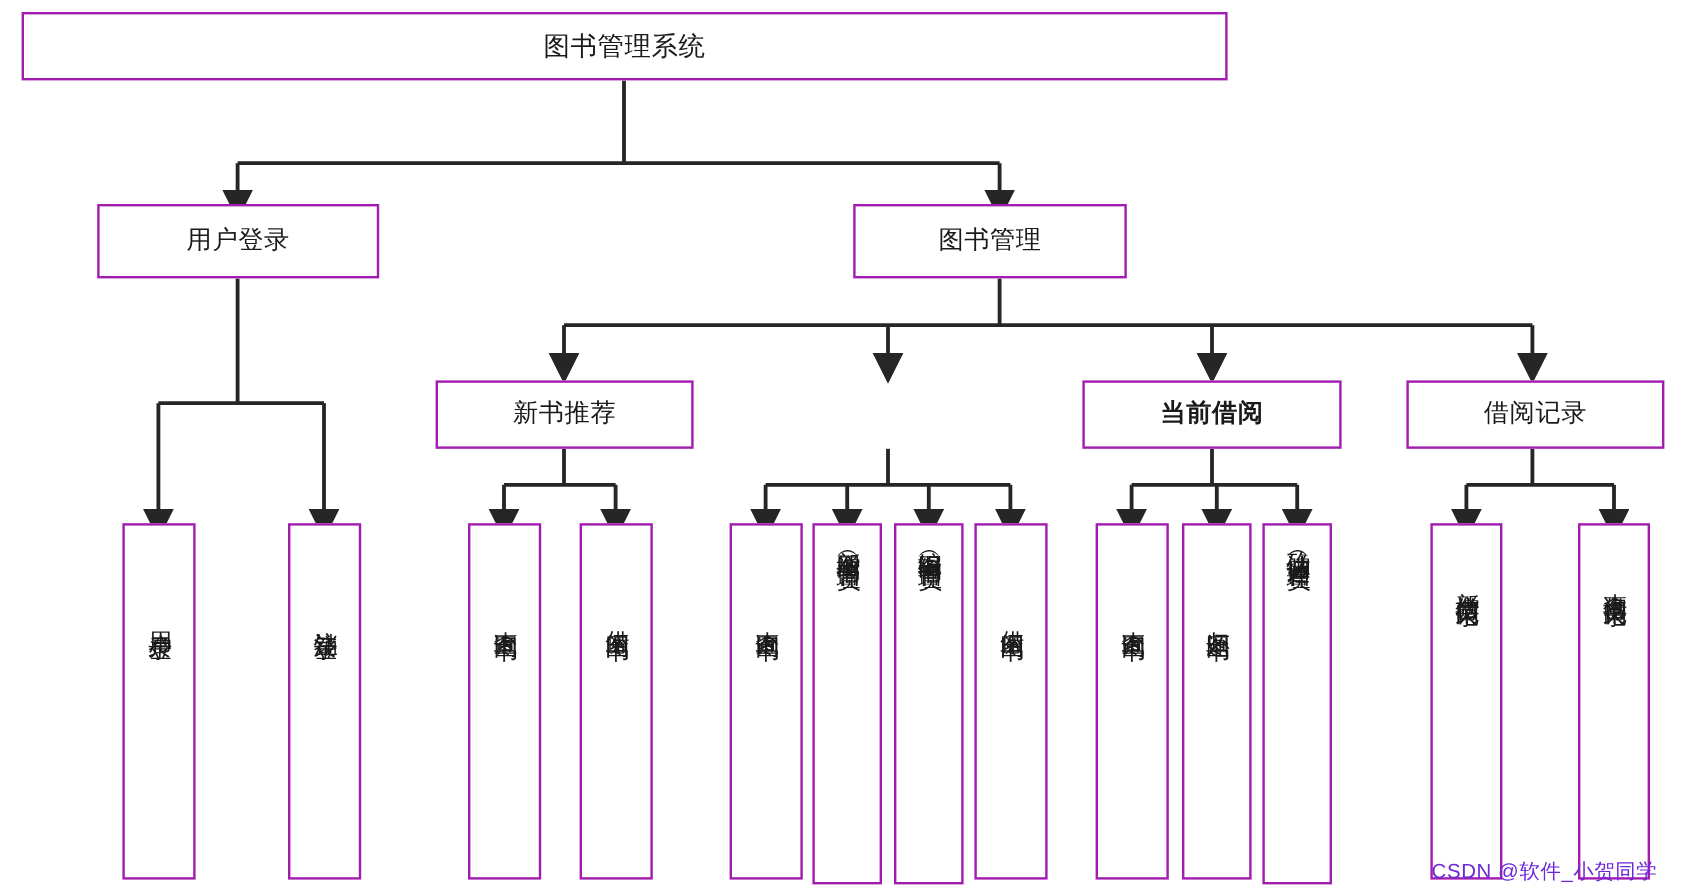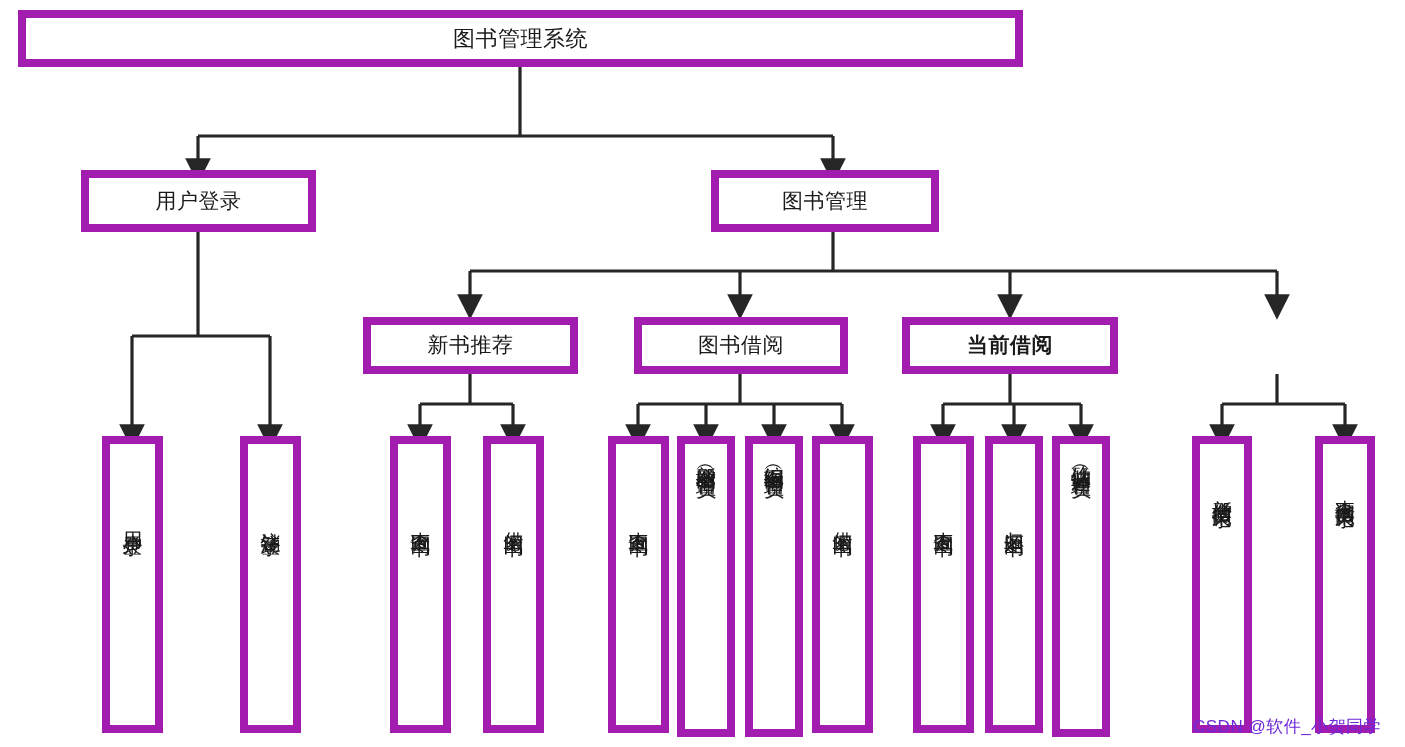--- a/index.html
+++ b/index.html
@@ -22,21 +22,21 @@
     position: absolute;
     left: 0;
     top: 0;
     width: 1405px;
     height: 747px;
     pointer-events: none;
   }
   .node {
     position: absolute;
     box-sizing: border-box;
-    border: 8px solid #a21caf;
+    border: 2px solid #a21caf;
     background: #ffffff;
     color: #1a1a1a;
     display: flex;
     align-items: center;
     justify-content: center;
     text-align: center;
   }
   .node .label {
     display: block;
     line-height: 1.08;
@@ -136,28 +136,28 @@
   </div>
 
   <div class="node horiz" style="left:711px; top:170px; width:228px; height:62px;">
     <span class="label">图书管理</span>
   </div>
 
   <div class="node horiz" style="left:363px; top:317px; width:215px; height:57px;">
     <span class="label">新书推荐</span>
   </div>
 
-  <div class="node horiz" style="left:634px; top:317px; width:214px; height:57px;">
-    <span class="label">图书借阅</span>
-  </div>
 
   <div class="node horiz" style="left:902px; top:317px; width:216px; height:57px;font-weight:bold;">
     <span class="label">当前借阅</span>
   </div>
 
+  <div class="node horiz" style="left:1172px; top:317px; width:215px; height:57px;">
+    <span class="label">借阅记录</span>
+  </div>
 
   <div class="node vert" style="left:102px; top:436px; width:61px; height:297px; padding-top:72px;">
     <span class="label">用户登录</span>
   </div>
 
   <div class="node vert" style="left:240px; top:436px; width:61px; height:297px; padding-top:72px;">
     <span class="label">注销登录</span>
   </div>
 
   <div class="node vert" style="left:390px; top:436px; width:61px; height:297px; padding-top:72px;">

